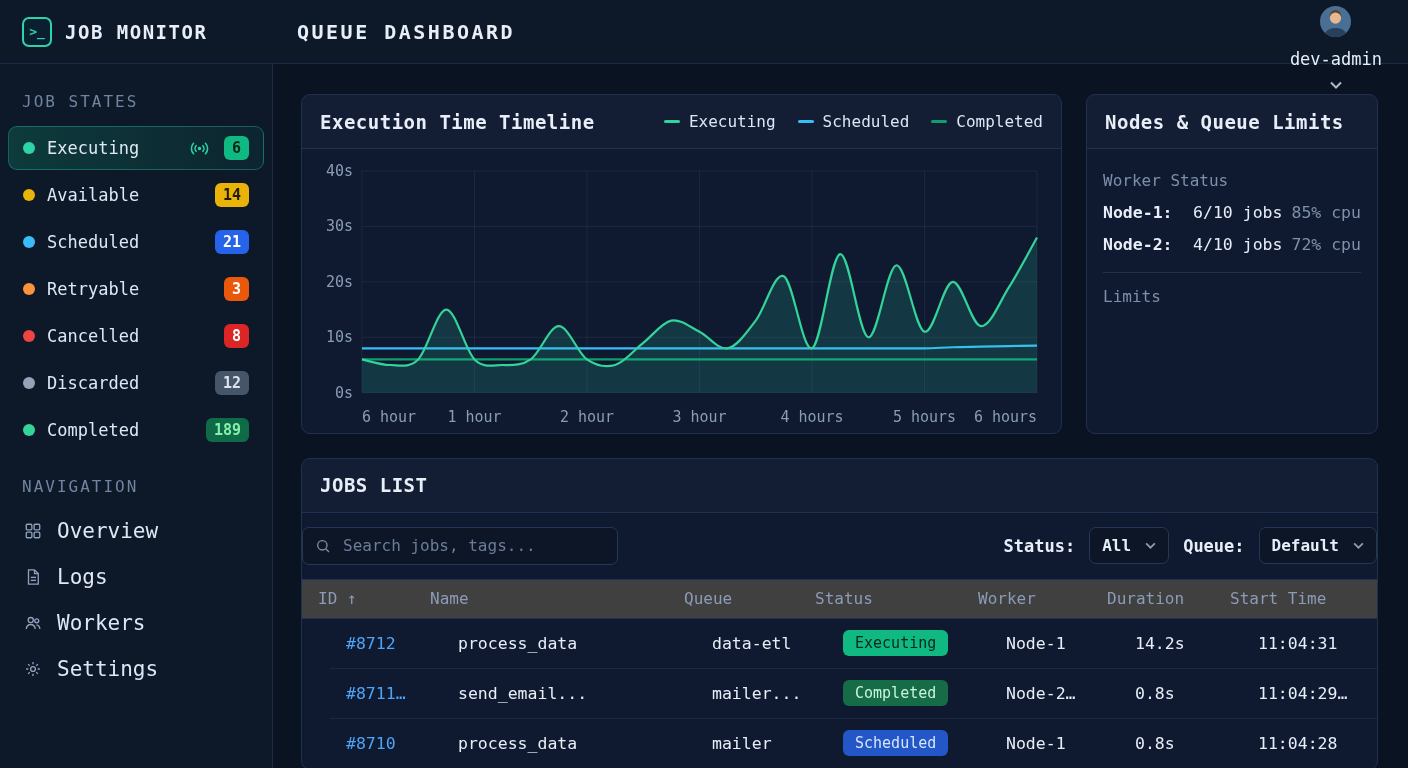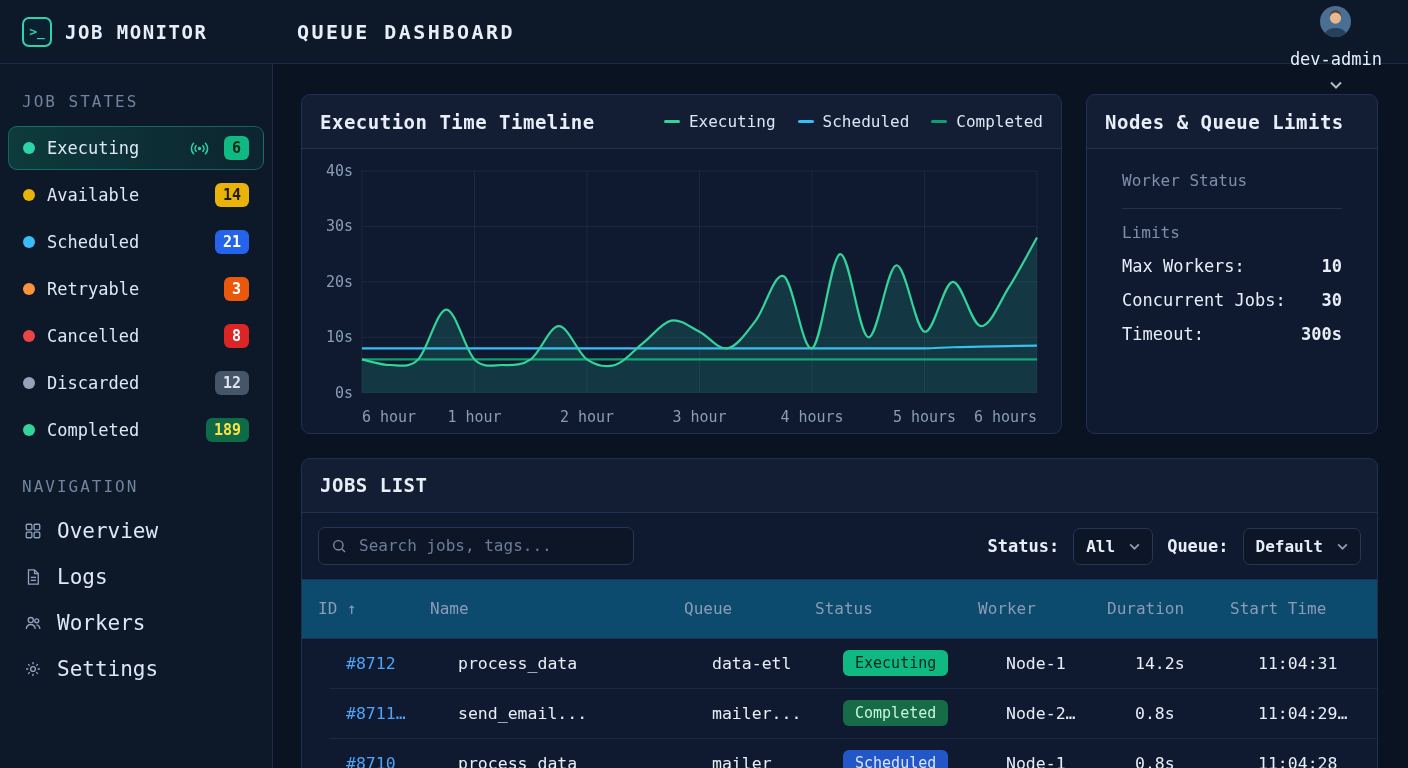--- a/index.html
+++ b/index.html
@@ -52,45 +52,45 @@
     border-bottom:1px solid #20304f; background:rgba(255,255,255,0.02); }
   .card-head h2 { margin:0; font-size:19px; font-weight:700; letter-spacing:.5px; }
   .legend { margin-left:auto; display:flex; gap:22px; align-items:center; }
   .legend-item { display:flex; align-items:center; gap:9px; font-size:16px; color:#dce6f5; cursor:pointer; }
   .legend-swatch { width:16px; height:3px; border-radius:2px; }
   .chart-wrap { padding:12px 10px 2px; }
   #chart { display:block; width:100%; }
   .grid { stroke:rgba(148,170,205,0.10); stroke-width:1; }
   .tick { fill:#8b9cb6; font-size:15px; font-family:"DejaVu Sans Mono", monospace; }
 
-  .nodes-body { padding:14px 35px; }
+  .nodes-body { padding:14px 16px; }
   .muted-h { color:#7d8fa9; font-size:16px; margin:8px 0 12px; }
   .node-row { display:flex; align-items:baseline; font-size:16.5px; margin:13px 0; }
   .node-name { font-weight:700; }
   .node-jobs { margin-left:auto; }
   .node-cpu { color:#7d8fa9; margin-left:9px; }
   .divider { height:1px; background:#20304f; margin:18px 0 14px; }
   .limit-row { display:flex; justify-content:space-between; font-size:17px; margin:14px 0; }
   .limit-val { font-weight:700; }
 
   
   .jobs-card { margin-top:24px; }
-  .jobs-controls { display:flex; align-items:flex-end; padding:14px 16px; }
+  .jobs-controls { display:flex; align-items:center; padding:14px 0; }
   .search { display:flex; align-items:center; gap:10px; width:316px; height:38px;
     border:1px solid #263754; border-radius:7px; background:#0c1627; padding:0 12px; }
   .search input { flex:1; min-width:0; background:transparent; border:none; outline:none;
     color:#dfe7f3; font:inherit; font-size:16px; }
   .search input::placeholder { color:#6b7d98; }
   .filters { margin-left:auto; display:flex; align-items:center; gap:14px;font-weight:bold; }
   .filter-label { font-size:17px; }
   .chip { display:flex; align-items:center; gap:14px; border:1px solid #263754; background:#0c1627;
     border-radius:7px; padding:8px 12px; font-size:16px; cursor:pointer; }
   .thead, .trow { display:grid; grid-template-columns:112px 254px 131px 163px 129px 123px 1fr;
     align-items:center; padding-left:16px; }
-  .thead { height:60px; background:#0c4a6e; border-top:1px solid #20304f; border-bottom:1px solid #20304f;
+  .thead { height:40px; background:#404040; border-top:1px solid #20304f; border-bottom:1px solid #20304f;
     color:#8b9cb6; font-size:16px; }
   .th { cursor:pointer; }
   .trow { height:50px; border-bottom:1px solid #1b2942; font-size:16.5px; cursor:pointer;margin-left:28px; }
   .cell-id { color:#4da3f5; }
   .status-pill { display:inline-block; padding:4px 12px; border-radius:6px; font-size:15px; }
 </style>
 </head>
 <body>
 
 <div class="app">
@@ -160,21 +160,21 @@
             <span class="badge" style="background: rgb(220, 38, 38); color: rgb(255, 255, 255);">8</span>
           </div>
           <div class="state-item">
             <span class="dot" style="background: rgb(148, 163, 184);"></span>
             <span class="state-lbl">Discarded</span>
             <span class="badge" style="background: rgb(71, 85, 105); color: rgb(220, 227, 236);">12</span>
           </div>
           <div class="state-item">
             <span class="dot" style="background: rgb(52, 211, 153);"></span>
             <span class="state-lbl">Completed</span>
-            <span class="badge" style="background: rgb(15, 107, 71); color: #fde047; margin-left: 26px;">189</span>
+            <span class="badge" style="background: rgb(15, 107, 71); color: #86efac; margin-left: 26px;">189</span>
           </div>
         </div>
       <div class="side-heading">NAVIGATION</div>
       <div id="nav">
           <div class="nav-item">
             <span style="display: flex;">
               <svg width="18" height="18" viewBox="0 0 24 24" fill="none" stroke="currentColor" stroke-width="1.8">
                 <rect x="3" y="3" width="7.5" height="7.5" rx="1.5"></rect>
                 <rect x="13.5" y="3" width="7.5" height="7.5" rx="1.5"></rect>
                 <rect x="3" y="13.5" width="7.5" height="7.5" rx="1.5"></rect>
@@ -271,36 +271,34 @@
               </svg>
           </div>
         </section>
 
         <section class="card nodes-card">
           <div class="card-head">
             <h2>Nodes &amp; Queue Limits</h2>
           </div>
           <div class="nodes-body">
             <div class="muted-h">Worker Status</div>
+            <div id="nodes">
+                <div class="node-row">
+                  <span class="node-name">Node-1:</span>
+                  <span class="node-jobs">6/10 jobs</span>
+                  <span class="node-cpu">85% cpu</span>
+                </div>
+                <div class="node-row">
+                  <span class="node-name">Node-2:</span>
+                  <span class="node-jobs">4/10 jobs</span>
+                  <span class="node-cpu">72% cpu</span>
+                </div>
+              </div>
             <div class="divider"></div>
             <div class="muted-h">Limits</div>
-            <div id="limits">
-                <div class="limit-row">
-                  <span>Max Workers:</span>
-                  <span class="limit-val">10</span>
-                </div>
-                <div class="limit-row">
-                  <span>Concurrent Jobs:</span>
-                  <span class="limit-val">30</span>
-                </div>
-                <div class="limit-row">
-                  <span>Timeout:</span>
-                  <span class="limit-val">300s</span>
-                </div>
-              </div>
           </div>
         </section>
 
       </div>
 
       <section class="card jobs-card">
         <div class="card-head">
           <h2>JOBS LIST</h2>
         </div>
         <div class="jobs-controls">

